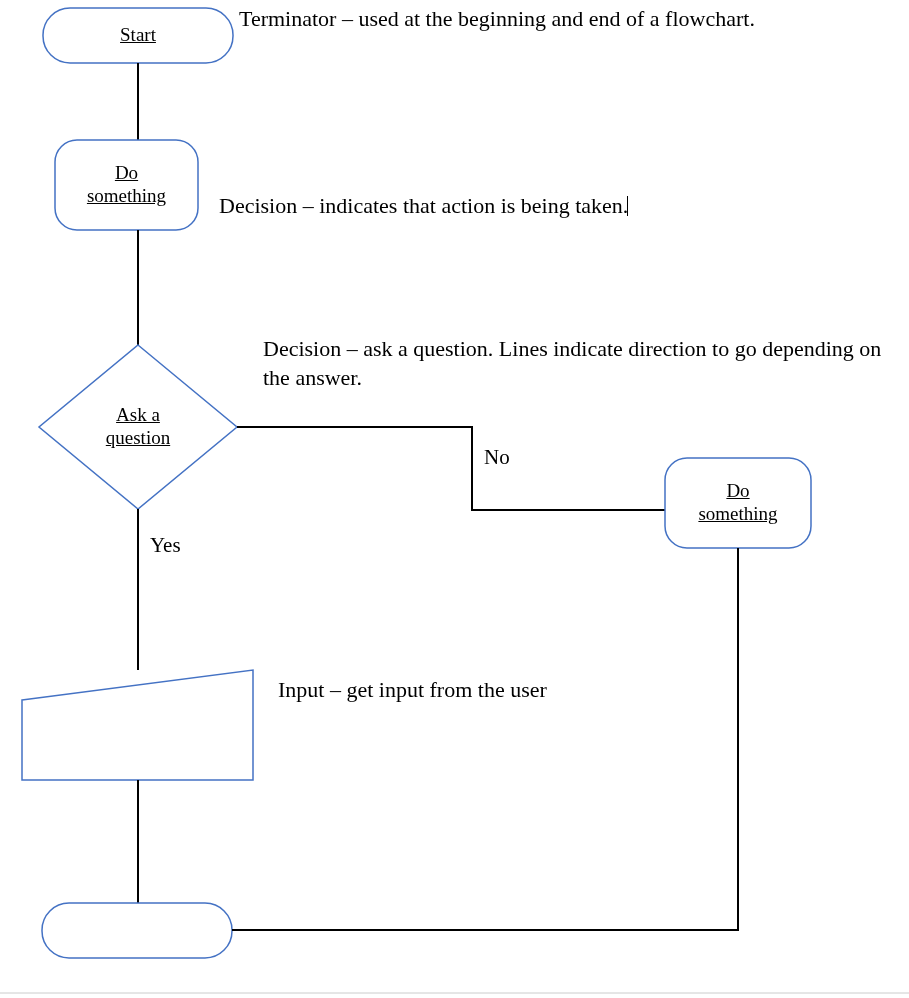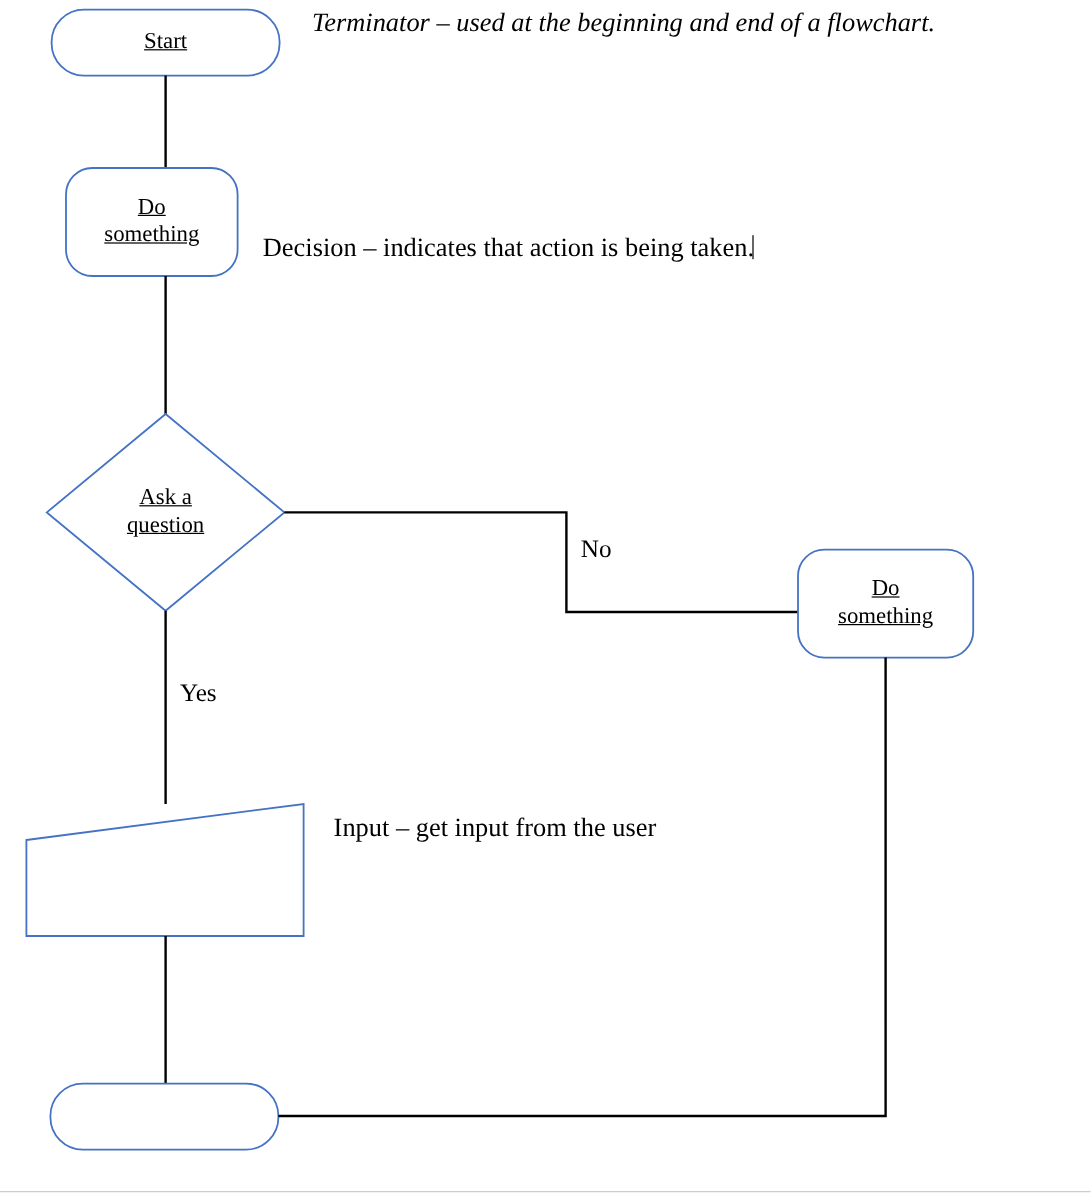--- a/index.html
+++ b/index.html
@@ -88,26 +88,27 @@
   <div class="shape-label" style="left:55px; top:140px; width:143px; height:90px; white-space:pre-line;">Do
 something</div>
 
   <div class="shape-label" style="left:75px; top:390px; width:126px; height:74px; white-space:pre-line;">Ask a
 question</div>
 
   <div class="shape-label" style="left:665px; top:458px; width:146px; height:90px; white-space:pre-line;">Do
 something</div>
 
 
-  <div class="edge-label" style="left:150px; top:533px;margin-top:32px;">Yes</div>
+  <div class="edge-label" style="left:150px; top:533px;">Yes</div>
 
   <div class="edge-label" style="left:484px; top:445px;">No</div>
 
-  <div class="desc" style="left:260px; top:5px;font-style:italic;">Terminator – used at the beginning and end of a flowchart.</div>
+  <div class="desc" style="left:239px; top:5px;">Terminator – used at the beginning and end of a flowchart.</div>
 
   <div class="desc" style="left:219px; top:192px;">
     <span>Decision – indicates that action is being taken.</span><span class="cursor-mark"></span>
   </div>
 
+  <div class="desc" style="left:263px; top:335px;">Decision – ask a question. Lines indicate direction to go depending on the answer.</div>
 
   <div class="desc" style="left:278px; top:676px;font-family:Liberation Serif, serif;">Input – get input from the user</div>
 
 </div>
 
 </body></html>

